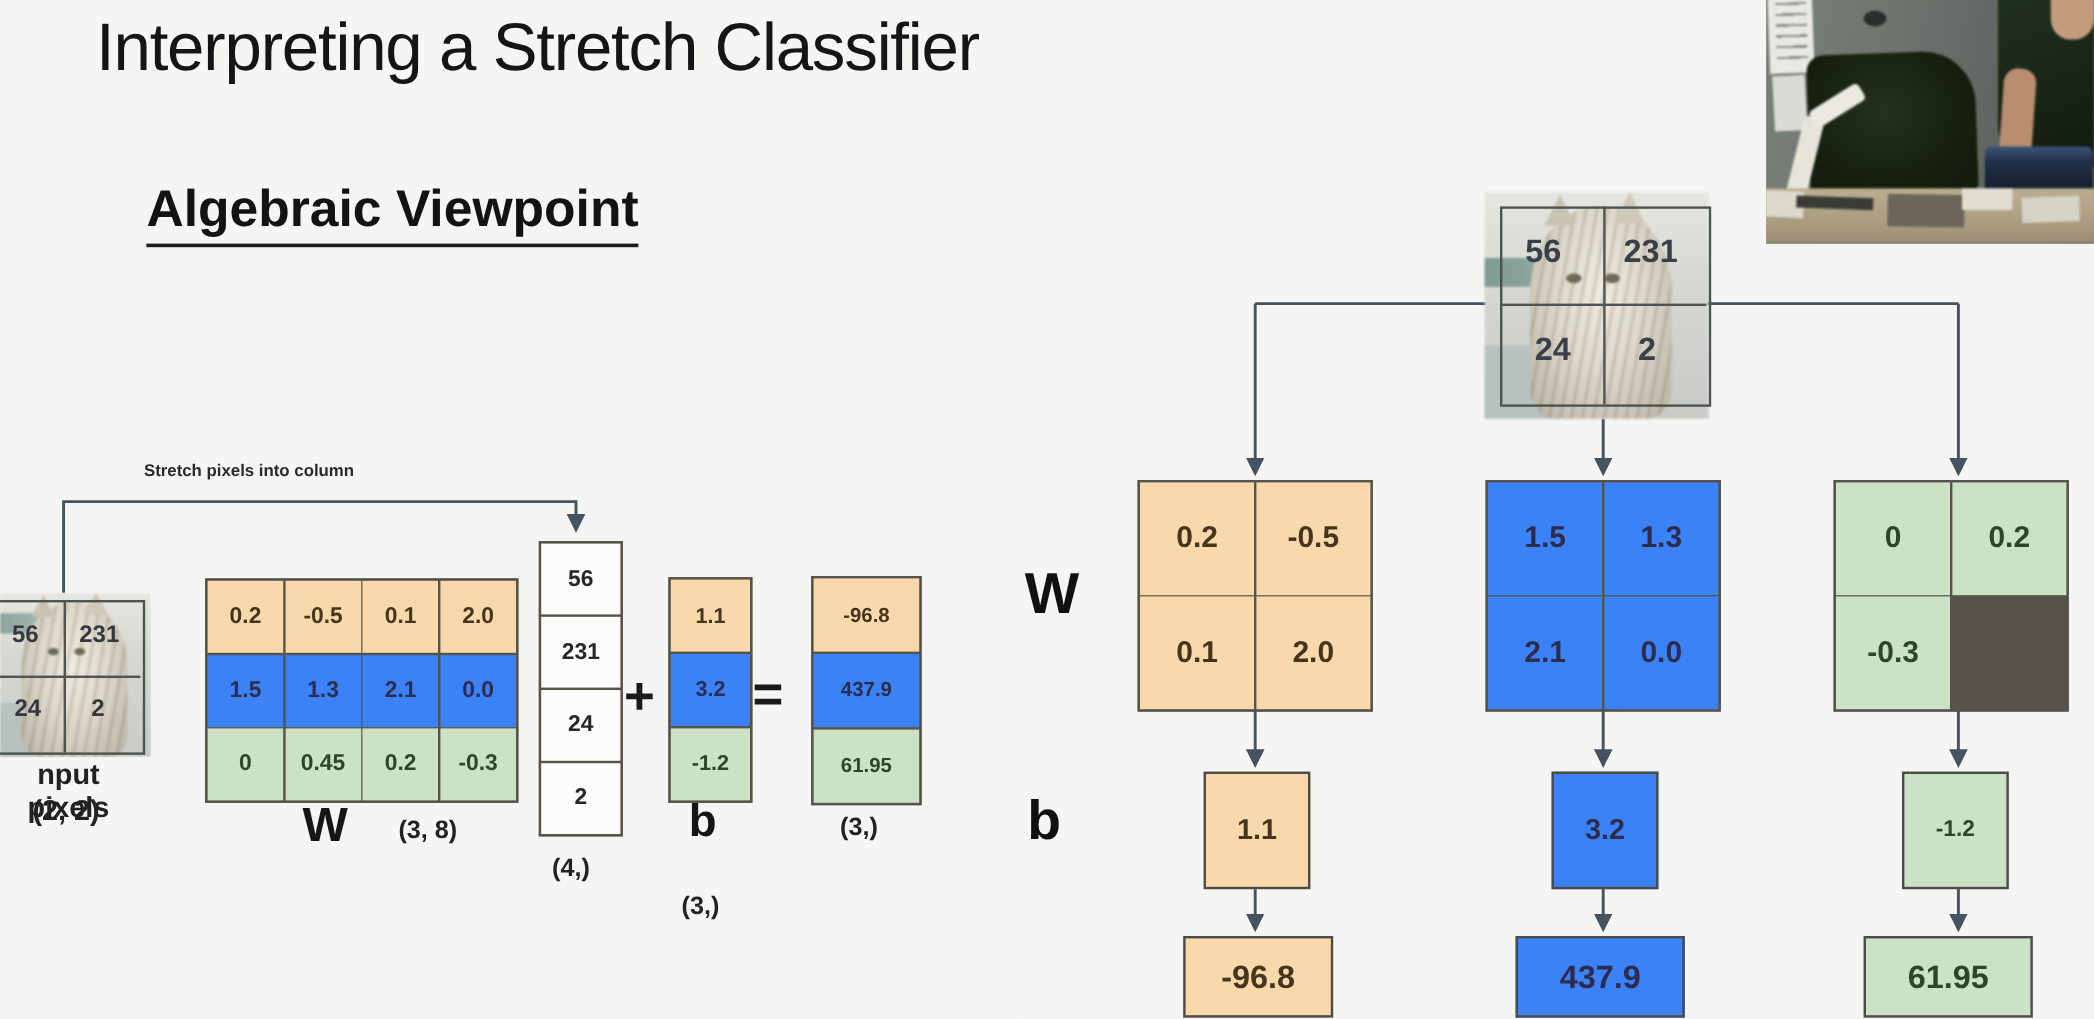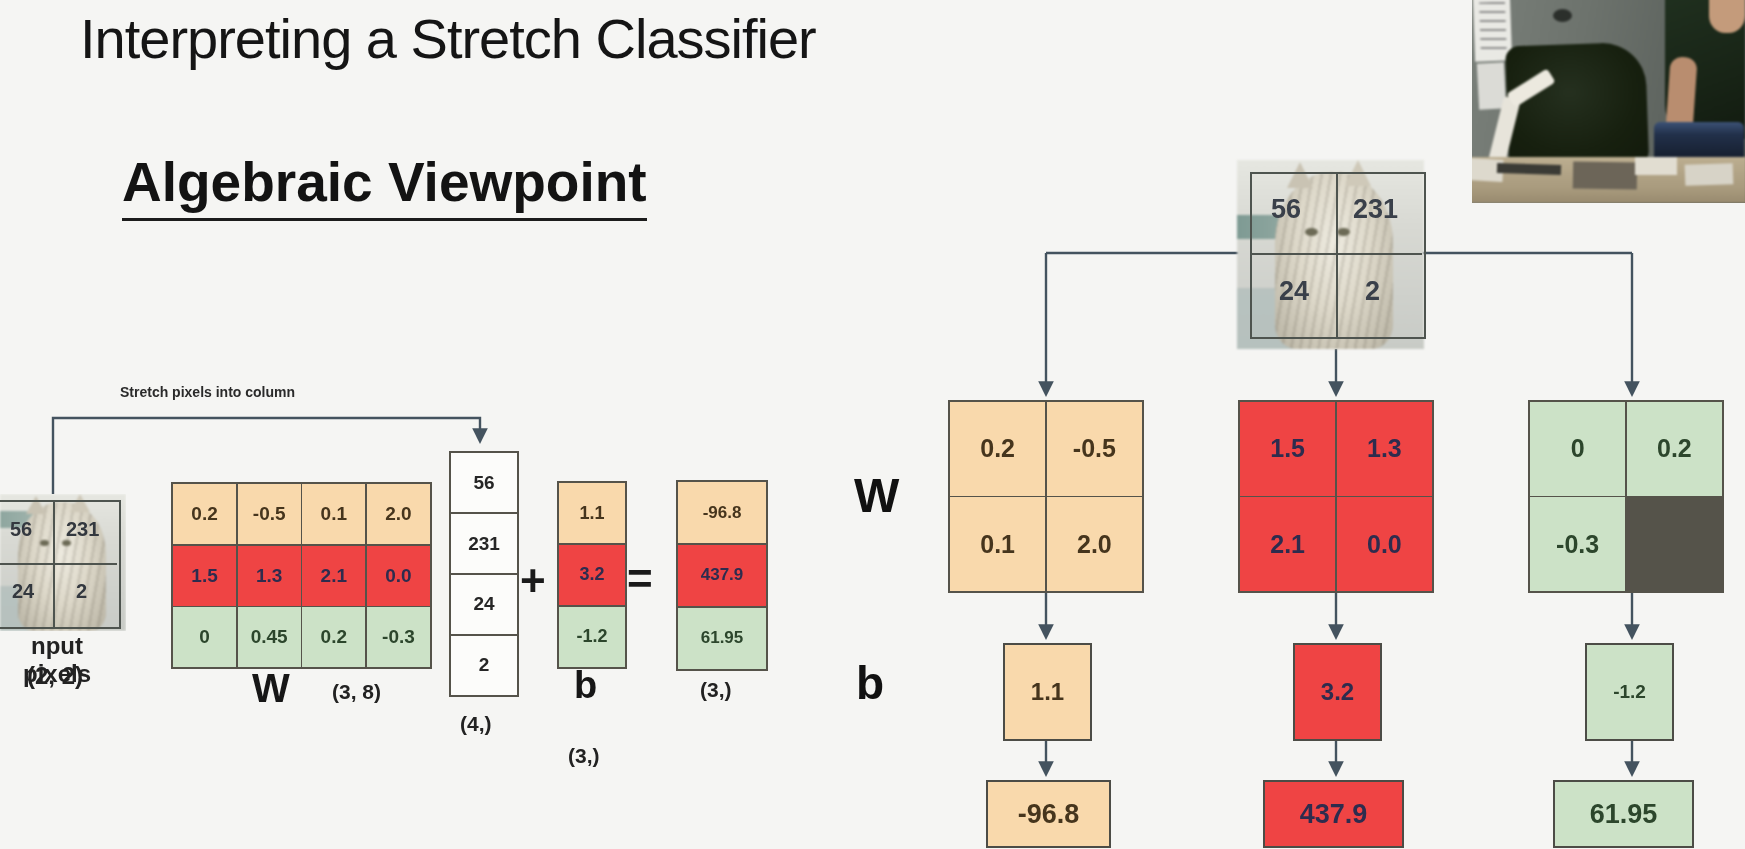--- a/index.html
+++ b/index.html
@@ -3,35 +3,35 @@
 <meta charset="utf-8">
 <style>
   html,body{margin:0;padding:0;background:#e9e9e7;}
   #stage{
     position:relative;width:1745px;height:849px;background:#f5f5f3;
     overflow:hidden;font-family:"Liberation Sans",sans-serif;color:#1a1a1a;
   }
   .abs{position:absolute;}
   
   .title{left:80px;top:6px;font-size:56px;font-weight:400;letter-spacing:-1px;color:#151515;}
-  .heading{left:122px;top:150px;font-size:55px;font-weight:600;color:#131313;
+  .heading{left:122px;top:150px;font-size:43px;font-weight:600;color:#131313;
            border-bottom:3px solid #1c1c1c;padding-bottom:4px;}
   .formula{left:176px;top:236px;font-size:44px;font-weight:600;color:#141414;}
   .stretch{left:120px;top:384px;font-size:14px;font-weight:600;color:#2a2a2a;}
   .shape-lbl{font-size:21px;font-weight:600;color:#222;}
   .big-W-left{left:252px;top:666px;font-size:40px;font-weight:700;color:#161616;}
   .big-b-left{left:574px;top:664px;font-size:38px;font-weight:700;color:#161616;}
   .big-W-right{left:854px;top:468px;font-size:48px;font-weight:700;color:#111;}
   .big-b-right{left:856px;top:656px;font-size:46px;font-weight:700;color:#111;}
   .op{font-size:44px;font-weight:700;color:#1a1a1a;}
   
   .grid{position:absolute;display:grid;background:#55534a;border:2px solid #55534a;gap:1.5px;z-index:2;}
   .grid>div{display:flex;align-items:center;justify-content:center;font-weight:700;}
   .fill-o{background:#f9d9ac;color:#46351d;}
-  .fill-p{background:#ef4444;color:#2e2c4e;}
+  .fill-p{background:#3b82f6;color:#2e2c4e;}
   .fill-g{background:#cce2c7;color:#2c462c;}
   .fill-w{background:#fcfcfa;color:#262626;}
   .wmat-l{left:171px;top:482px;width:257px;height:183px;grid-template-columns:repeat(4,1fr);grid-template-rows:repeat(3,1fr);}
   .wmat-l>div{font-size:19px;}
   .xcol{left:449px;top:451px;width:66px;height:242px;grid-template-rows:repeat(4,1fr);}
   .xcol>div{font-size:19px;}
   .bcol{left:557px;top:481px;width:66px;height:184px;grid-template-rows:repeat(3,1fr);}
   .bcol>div{font-size:18px;}
   .rescol{left:676px;top:480px;width:88px;height:187px;grid-template-rows:repeat(3,1fr);}
   .rescol>div{font-size:17px;}

